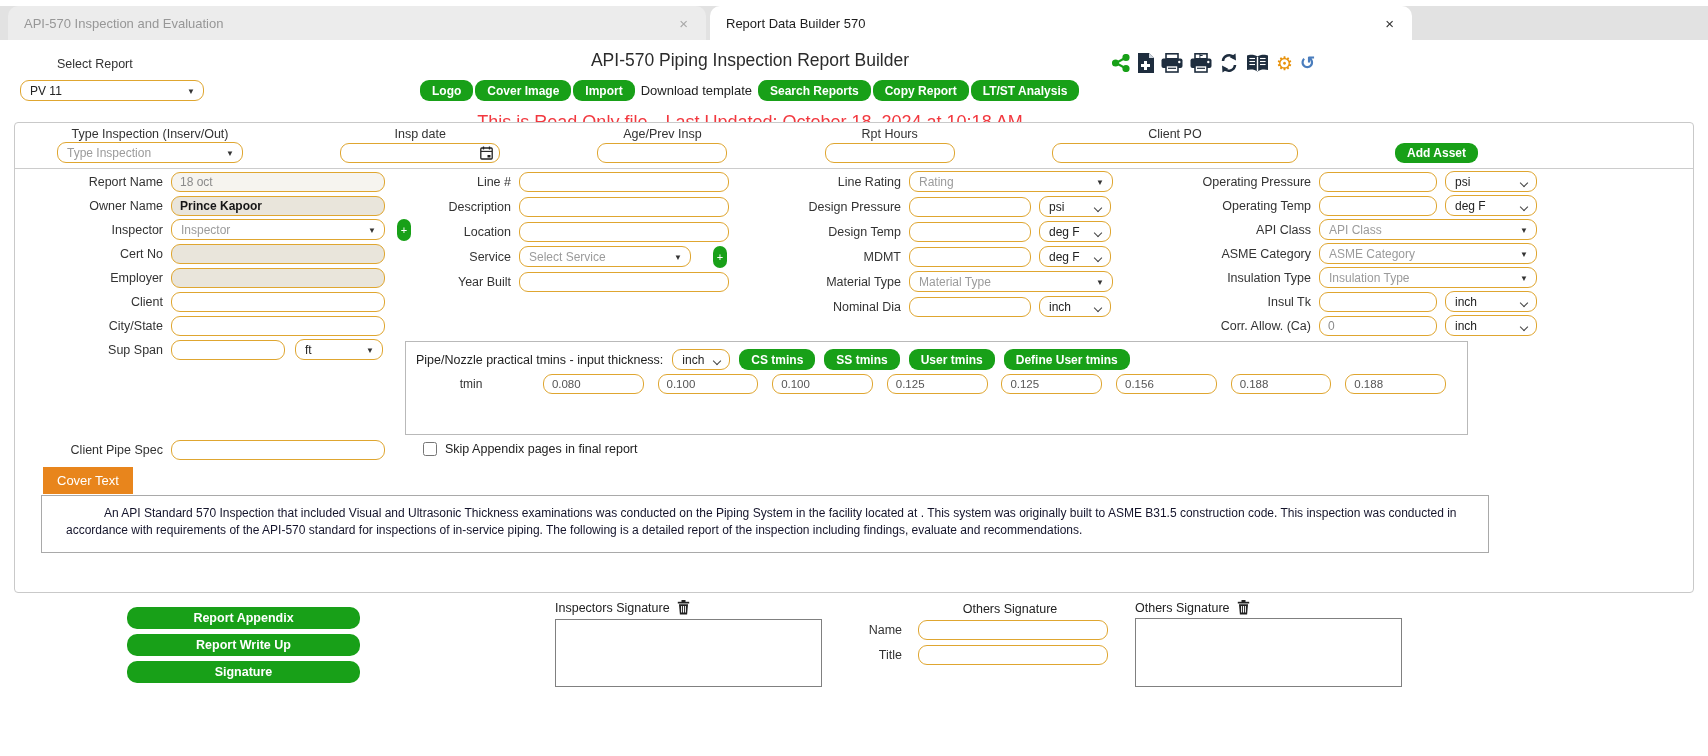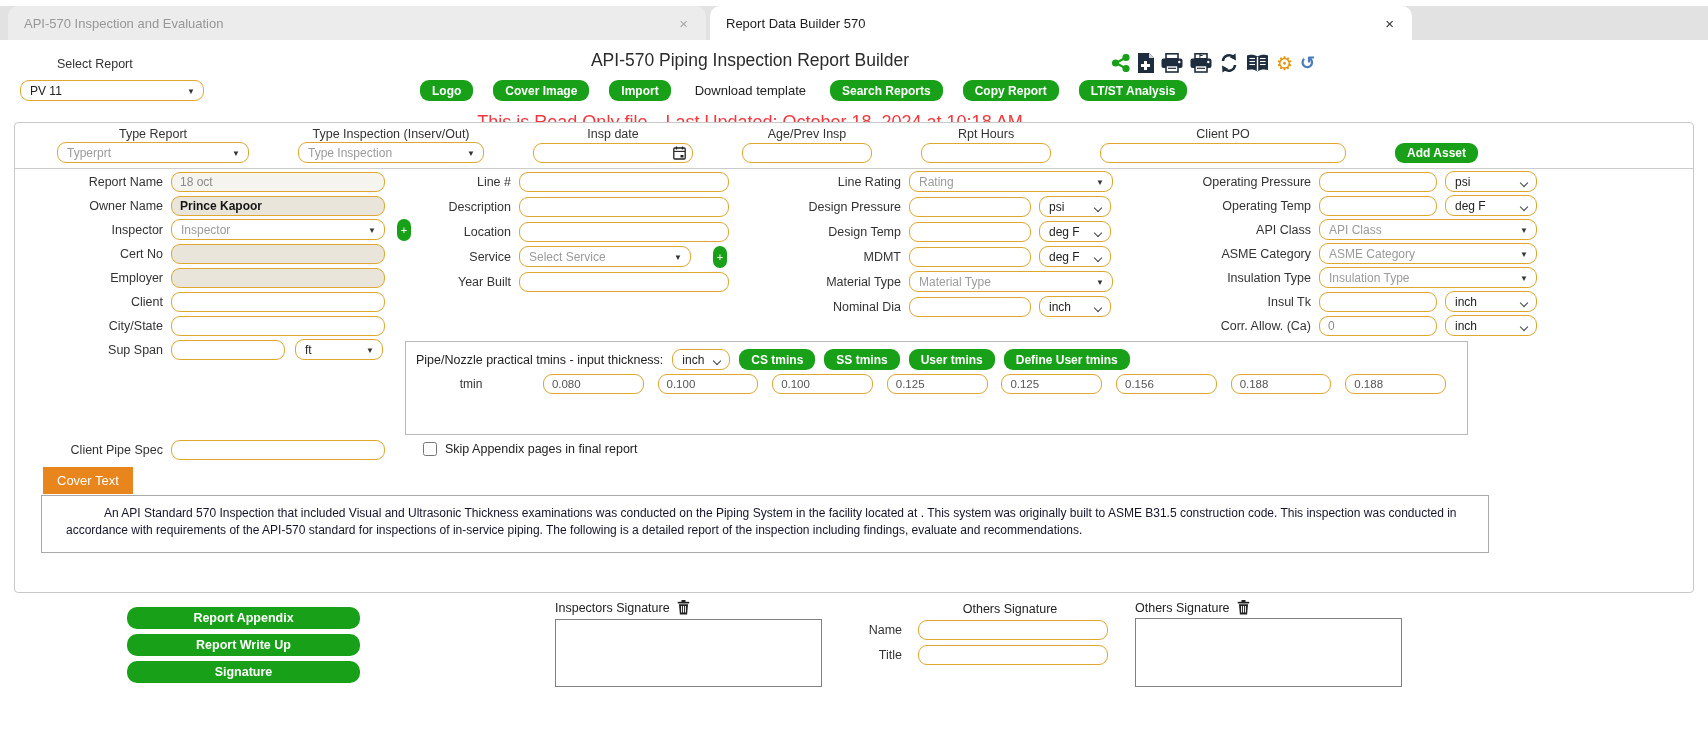--- a/index.html
+++ b/index.html
@@ -13,21 +13,21 @@
   .tab.active{left:710px;width:702px;background:#fff;color:#1d1d1d;}
   .tabtext{font-size:13px;flex:1;white-space:nowrap;overflow:hidden;}
   .tabclose{font-size:15px;cursor:pointer;padding:0 2px;}
   .tab.inactive .tabclose{color:#a8a8a8;}
   .tab.active .tabclose{color:#333;}
   
   .sr-label{position:absolute;left:57px;top:57px;font-size:12.5px;color:#333;}
   .sr-select{position:absolute;left:20px;top:80px;width:184px;}
   .title{position:absolute;left:400px;top:50px;width:700px;text-align:center;
          font-size:17.5px;color:#2b2b2b;}
-  .hbtns{position:absolute;left:420px;top:80px;display:flex;gap:20px;align-items:center;height:21px;justify-content:center;}
+  .hbtns{position:absolute;left:420px;top:80px;display:flex;gap:2px;align-items:center;height:21px;justify-content:center;}
   .dl-text{font-size:13px;color:#222;cursor:pointer;padding:0 4px;white-space:nowrap;}
   .notice{position:absolute;left:400px;top:104px;width:700px;text-align:center;
           font-size:18px;color:#F2383F;margin-top:8px;}
   .notice .lu{margin-left:8px;}
   .ticons{position:absolute;left:1112px;top:51px;display:flex;gap:7px;align-items:center;height:24px;}
   .ticon{display:inline-flex;align-items:center;cursor:pointer;}
   .gearglyph{font-size:19px;color:#E8920C;line-height:1;}
   .histglyph{font-size:18px;color:#4A7DBD;font-weight:700;line-height:1;}
   
   .inp{height:20px;border:1.3px solid #DFA630;border-radius:9px;padding:0 8px;
@@ -207,26 +207,20 @@
 
   <div class="notice">
     <span>This is Read Only file.</span>
     <span class="lu">Last Updated: October 18, 2024 at 10:18 AM</span>
   </div>
 
   <div class="mainbox">
 
     <div class="assetrow">
       <div class="topcol">
-        <div class="toplabel">Type Report</div>
-        <div class="sel" style="width:192px">
-          <span class="ph">Typerprt</span>
-        </div>
-      </div>
-      <div class="topcol">
         <div class="toplabel">Type Inspection (Inserv/Out)</div>
         <div class="sel" style="width:186px">
           <span class="ph">Type Inspection</span>
         </div>
       </div>
       <div class="topcol">
         <div class="toplabel">Insp date</div>
         <div class="datewrap">
           <input class="inp" style="width: 160px;" value="">
           <svg width="13" height="14" viewBox="0 0 13 14">

